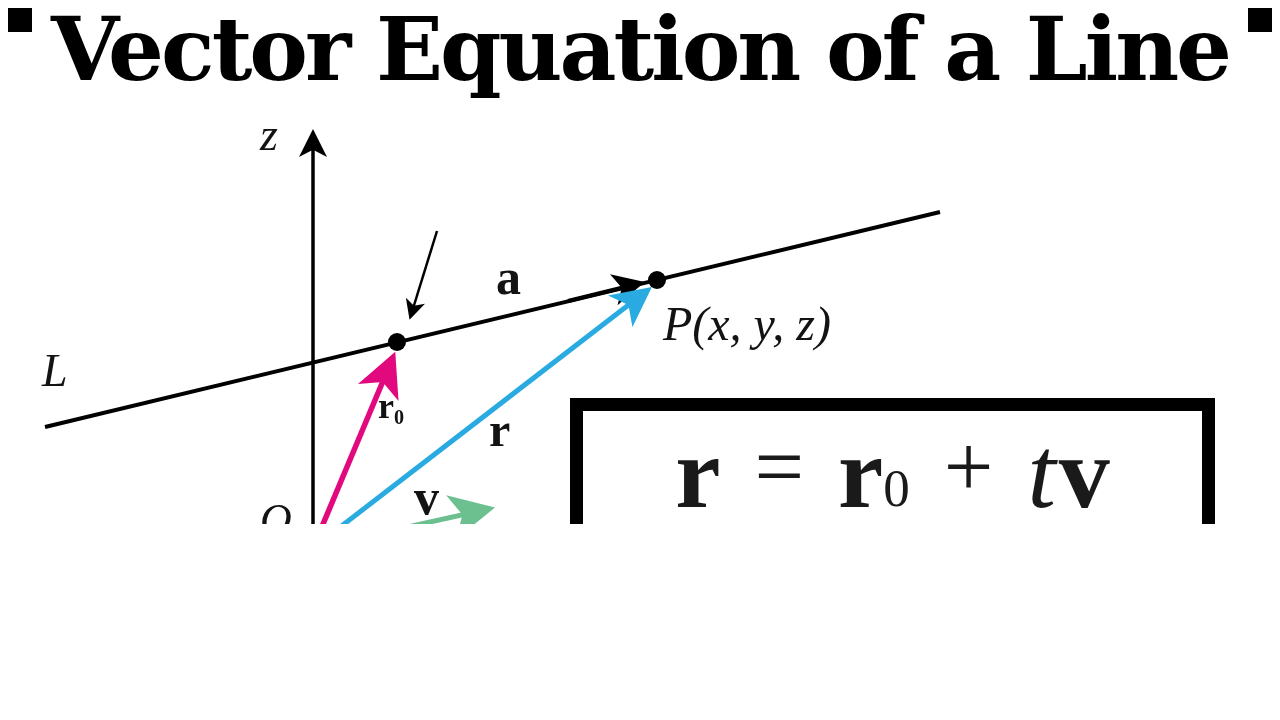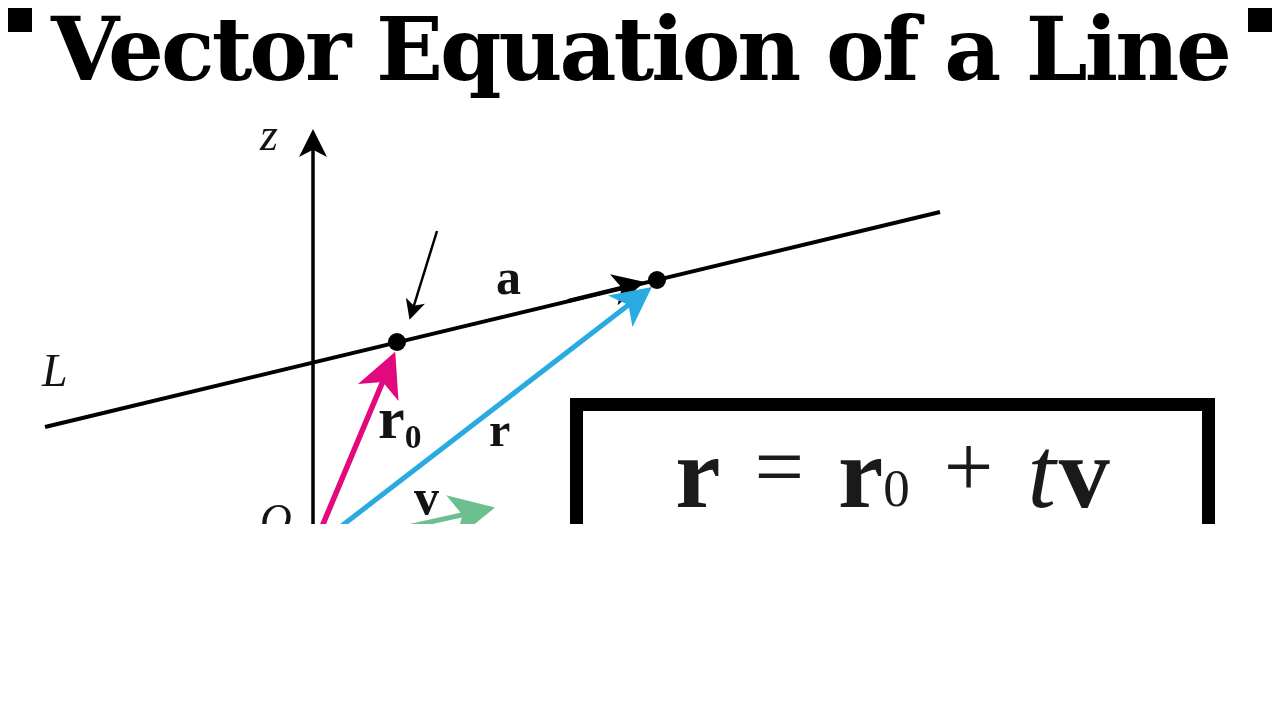--- a/index.html
+++ b/index.html
@@ -23,21 +23,21 @@
   .sb  { font-size:56%; font-style:normal; position:relative; top:0.30em; }
   
   .lbl-z  { left:260px; top:112px; font-size:46px; }
   .lbl-x  { left:92px;  top:628px; font-size:46px; }
   .lbl-y  { left:700px; top:646px; font-size:46px; }
   .lbl-O  { left:260px; top:498px; font-size:44px; }
   .lbl-L  { left:42px;  top:348px; font-size:46px; }
   .lbl-p0 { left:350px; top:168px; font-size:47px; }
   .lbl-p  { left:663px; top:300px; font-size:48px; }
   .lbl-a  { left:496px; top:252px; font-size:50px; }
-  .lbl-r0 { left:378px; top:388px; font-size:60px; }
+  .lbl-r0 { left:378px; top:388px; font-size:36px; }
   .lbl-r  { left:489px; top:406px; font-size:48px; }
   .lbl-v  { left:414px; top:472px; font-size:50px; }
   
   .eq-box {
     position:absolute; left:570px; top:398px; width:645px; height:150px;
     box-sizing:border-box; border:13px solid #000; background:#fff;
     display:flex; align-items:center; justify-content:center;
     color:#1a1a1a; font-size:102px; line-height:1;
   }
   .eq-box .op { margin:0 34px; font-size:88px; position:relative; top:-6px; font-weight:normal; }
@@ -89,20 +89,21 @@
     <circle cx="657" cy="280" r="9" fill="#000"></circle>
   </svg>
 
   <div class="lbl it lbl-z">z</div>
   <div class="lbl it lbl-x">x</div>
   <div class="lbl it lbl-y">y</div>
   <div class="lbl it lbl-O">O</div>
   <div class="lbl it lbl-L">L</div>
 
 
+  <div class="lbl it lbl-p">P(x, y, z)</div>
 
   <div class="lbl bd lbl-a">a</div>
   <div class="lbl bd lbl-r0">
     <span>r</span><span class="sb">0</span>
   </div>
   <div class="lbl bd lbl-r">r</div>
   <div class="lbl bd lbl-v">v</div>
 
   <div class="eq-box">
     <span class="bd">r</span>

